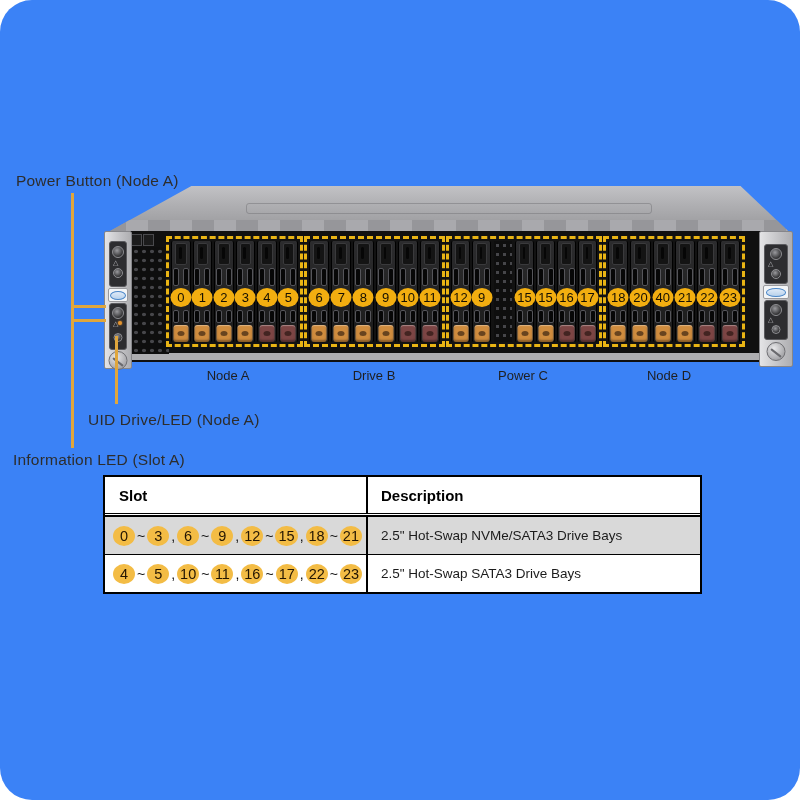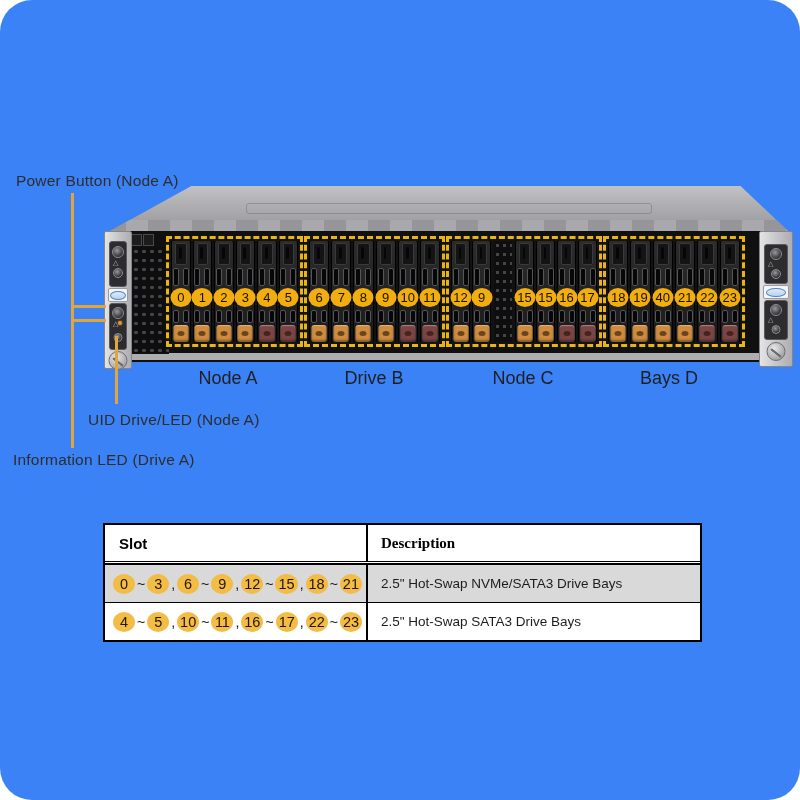--- a/index.html
+++ b/index.html
@@ -73,48 +73,48 @@
   .led{position:absolute;width:4px;height:4px;border-radius:50%;background:#e2932f;box-shadow:0 0 2px #e2932f;}
   .logo{position:absolute;left:3px;right:3px;background:#f3f5f7;border:1px solid #9a9a9e;border-radius:2px;
     display:flex;align-items:center;justify-content:center;}
   .logo .oval{width:78%;height:7px;border:1px solid #4a86c8;border-radius:50%;
     background:linear-gradient(#dfeaf7,#b9d2ec);}
   .screw{position:absolute;left:50%;transform:translateX(-50%);width:17px;height:17px;border-radius:50%;
     background:radial-gradient(circle at 38% 32%,#e8e8ea,#8d8d91);border:1px solid #6f6f73;}
   .screw:after{content:"";position:absolute;left:2px;right:2px;top:50%;height:2px;background:#6a6a6e;
     transform:rotate(38deg);border-radius:1px;}
 
-  .node-label{position:absolute;top:368px;transform:translateX(-50%);font-size:18px;color:#1f1f1f;white-space:nowrap;}
+  .node-label{position:absolute;top:368px;transform:translateX(-50%);font-size:13px;color:#1f1f1f;white-space:nowrap;}
 
   
-  #slot-table{position:absolute;left:103px;top:523px;width:599px;border:2px solid #000;background:#fff;box-sizing:border-box;}
+  #slot-table{position:absolute;left:103px;top:475px;width:599px;border:2px solid #000;background:#fff;box-sizing:border-box;}
   .t-header{display:flex;height:36px;border-bottom:1px solid #000;}
   .t-thickgap{height:1px;background:#fff;}
   .t-thick{height:2px;background:#000;}
   .hc{display:flex;align-items:center;font-weight:bold;font-size:15px;color:#000;}
   .c-left{width:263px;border-right:2px solid #000;box-sizing:border-box;padding-left:14px;}
-  .c-right{flex:1;padding-left:13px;font-family:Liberation Serif, serif;}
+  .c-right{flex:1;padding-left:13px;}
   .t-row{display:flex;height:37px;}
   .t-row + .t-row{border-top:1px solid #000;}
   .t-row.shaded{background:#d9d9d9;}
   .c-slot{width:263px;border-right:2px solid #000;box-sizing:border-box;display:flex;align-items:center;
     padding-left:8px;flex-wrap:nowrap;}
   .c-desc{flex:1;display:flex;align-items:center;padding-left:13px;font-size:13.5px;color:#1c1c1c;white-space:nowrap;}
   .snum{display:inline-block;min-width:16px;height:20px;padding:0 3px;border-radius:50%;
     background:#f3bc45;color:#231503;font-size:14.5px;line-height:20px;text-align:center;}
   .ssep{font-size:14px;color:#111;margin:0 2px;}
 </style>
 </head>
 <body>
 
 <div id="stage">
 
   <div class="lbl" id="lbl-power">Power Button (Node A)</div>
   <div class="lbl" id="lbl-uid">UID Drive/LED (Node A)</div>
-  <div class="lbl" id="lbl-info">Information LED (Drive A)</div>
+  <div class="lbl" id="lbl-info">Information LED (Slot A)</div>
 
   <div class="cl" id="cl-main"></div>
   <div class="cl" id="cl-power"></div>
   <div class="cl" id="cl-info"></div>
   <div class="cl" id="cl-uid"></div>
 
   <div id="top-face">
     <div class="seam"></div>
     <div class="lip"></div>
   </div>
@@ -418,21 +418,21 @@
             <div class="latch orange">
               <span class="mark"></span>
             </div>
           </div>
           <div class="bay">
             <div class="handle"></div>
             <div class="pills">
               <span class="pill"></span>
               <span class="pill"></span>
             </div>
-            <span class="bnum">19</span>
+            <span class="bnum">20</span>
             <div class="pills p2">
               <span class="pill"></span>
               <span class="pill"></span>
             </div>
             <div class="latch orange">
               <span class="mark"></span>
             </div>
           </div>
           <div class="bay">
             <div class="handle"></div>
@@ -577,15 +577,15 @@
           <span class="snum">22</span>
           <span class="ssep">~</span>
           <span class="snum">23</span>
         </div>
       <div class="c-desc">2.5" Hot-Swap SATA3 Drive Bays</div>
     </div>
   </div>
 
 <div class="node-label" style="left: 228px;">Node A</div>
     <div class="node-label" style="left: 374px;">Drive B</div>
-    <div class="node-label" style="left: 523px;">Node C</div>
-    <div class="node-label" style="left: 669px;">Bays D</div>
+    <div class="node-label" style="left: 523px;">Power C</div>
+    <div class="node-label" style="left: 669px;">Node D</div>
   </div>
 
 </body></html>

